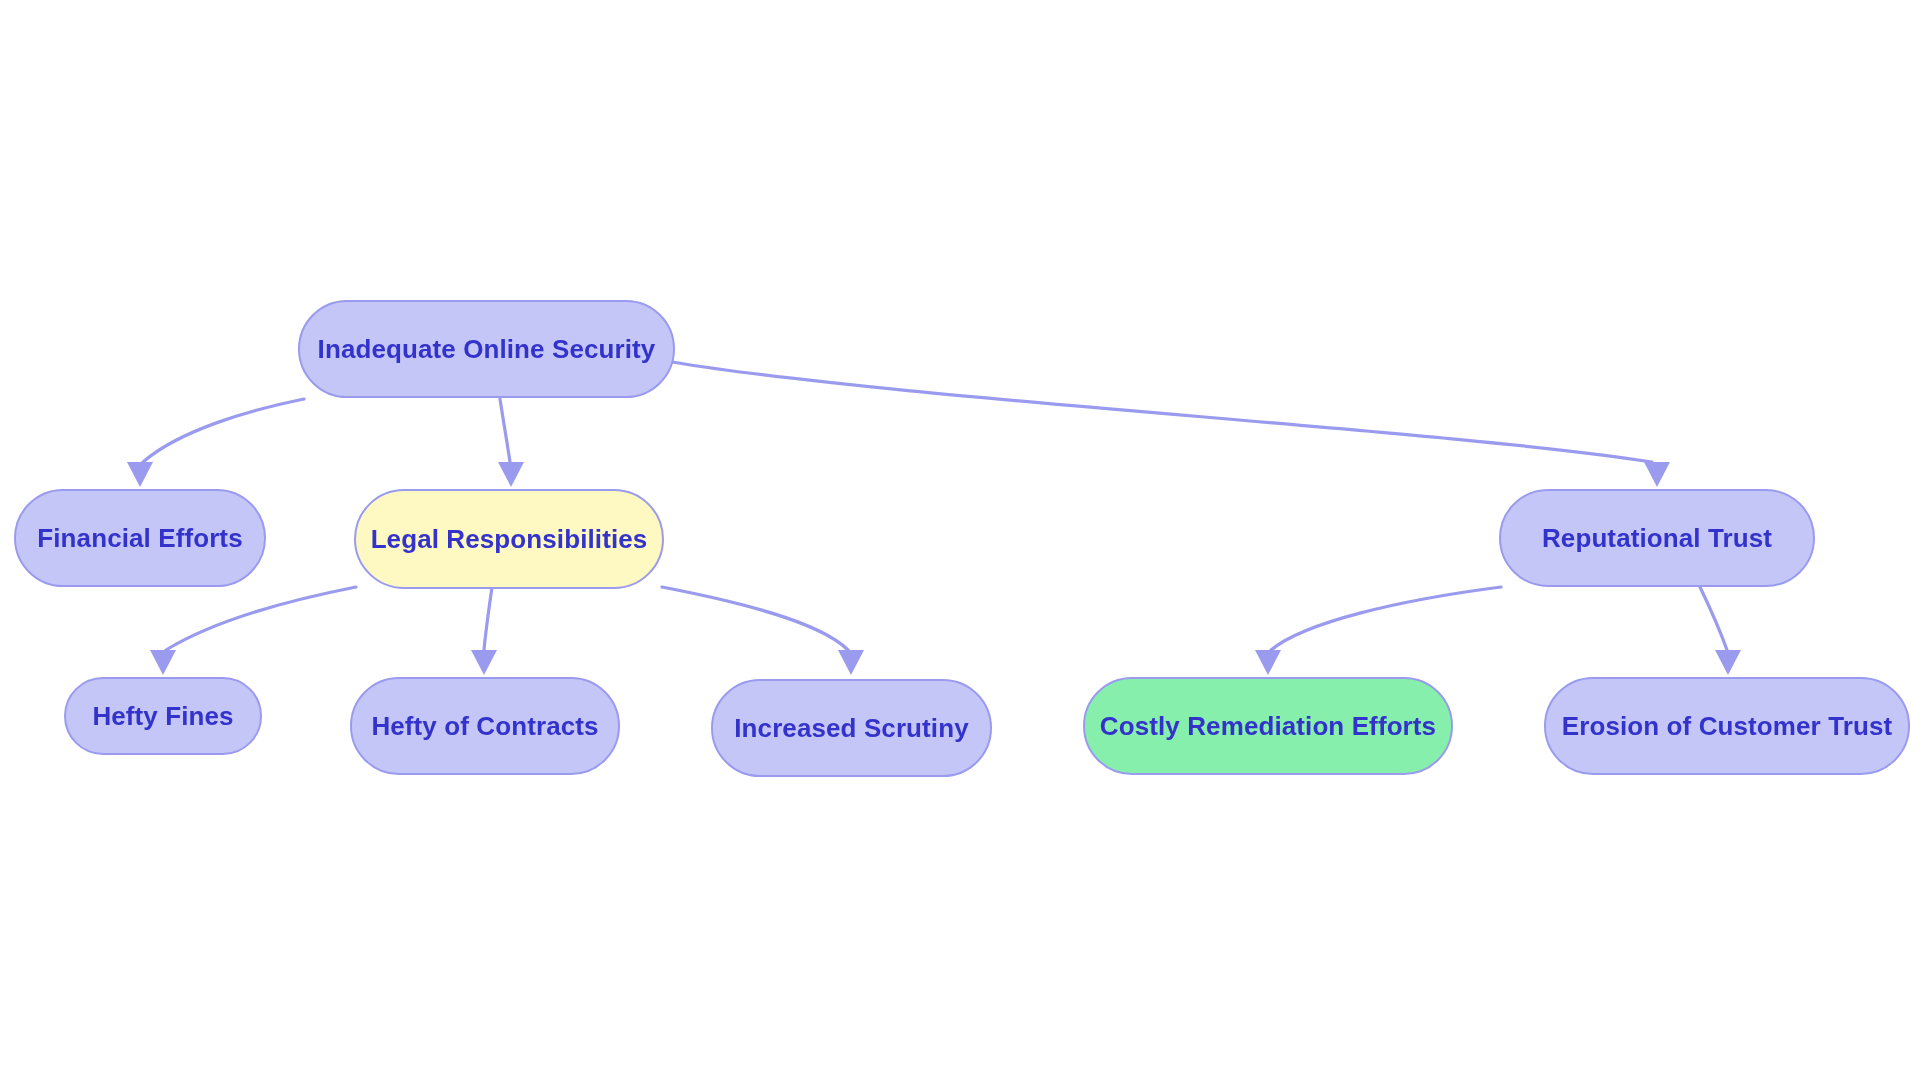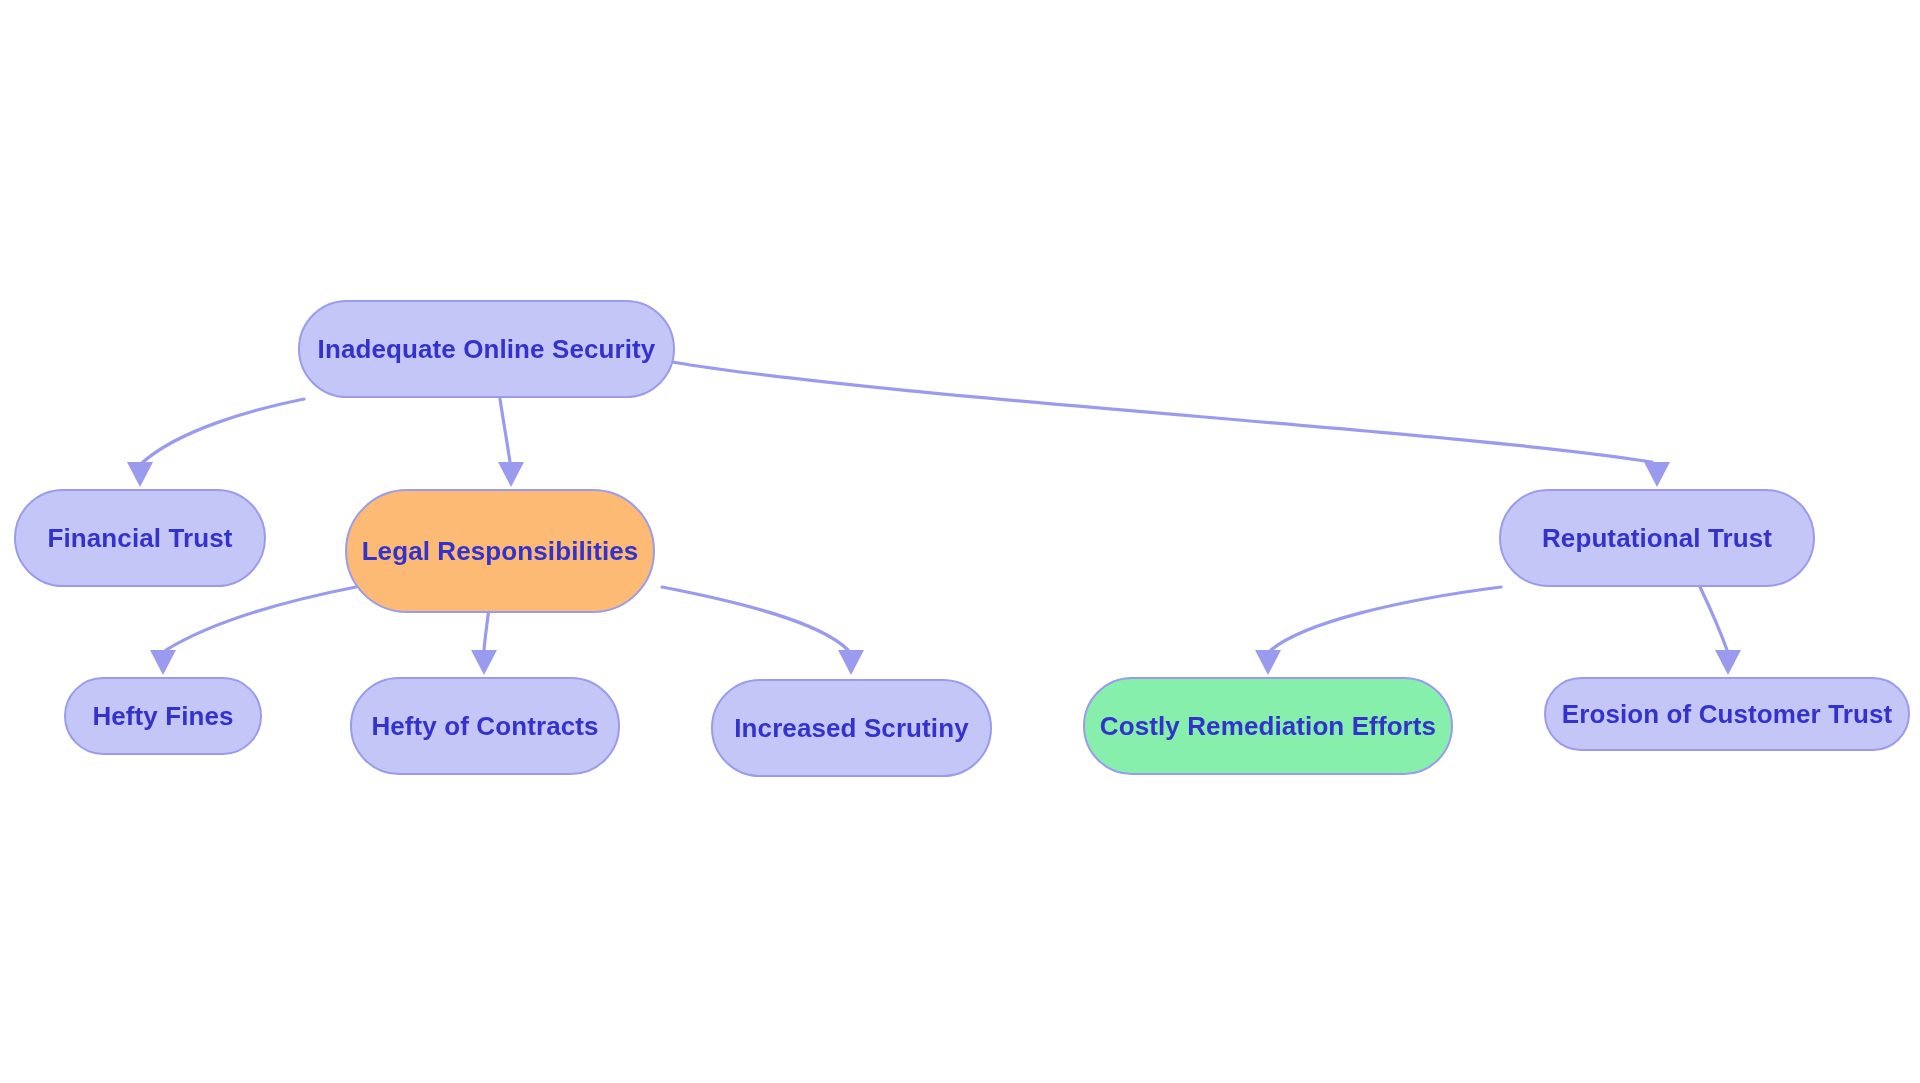--- a/index.html
+++ b/index.html
@@ -90,38 +90,38 @@
           <polygon points="1715,650 1741,650 1728,675" fill="#9a9bee"></polygon>
         </g>
       </g>
   </svg>
 
   <div id="nodes-layer">
       <div class="node" style="left: 298px; top: 300px; width: 377px; height: 98px; background: rgb(197, 198, 248); border-color: rgb(154, 155, 238);">
         <span class="node-label" style="color: rgb(51, 51, 204);">Inadequate Online Security</span>
       </div>
       <div class="node" style="left: 14px; top: 489px; width: 252px; height: 98px; background: rgb(197, 198, 248); border-color: rgb(154, 155, 238);">
-        <span class="node-label" style="color: rgb(51, 51, 204);">Financial Trust</span>
+        <span class="node-label" style="color: rgb(51, 51, 204);">Financial Efforts</span>
       </div>
-      <div class="node" style="left: 345px; top: 489px; width: 310px; height: 124px; background: #fdba74; border-color: rgb(154, 155, 238);">
+      <div class="node" style="left: 354px; top: 489px; width: 310px; height: 100px; background: #fef9c3; border-color: rgb(154, 155, 238);">
         <span class="node-label" style="color: rgb(51, 51, 204);">Legal Responsibilities</span>
       </div>
       <div class="node" style="left: 1499px; top: 489px; width: 316px; height: 98px; background: rgb(197, 198, 248); border-color: rgb(154, 155, 238);">
         <span class="node-label" style="color: rgb(51, 51, 204);">Reputational Trust</span>
       </div>
       <div class="node" style="left: 64px; top: 677px; width: 198px; height: 78px; background: rgb(197, 198, 248); border-color: rgb(154, 155, 238);">
         <span class="node-label" style="color: rgb(51, 51, 204);">Hefty Fines</span>
       </div>
       <div class="node" style="left: 350px; top: 677px; width: 270px; height: 98px; background: rgb(197, 198, 248); border-color: rgb(154, 155, 238);">
         <span class="node-label" style="color: rgb(51, 51, 204);">Hefty of Contracts</span>
       </div>
       <div class="node" style="left: 711px; top: 679px; width: 281px; height: 98px; background: rgb(197, 198, 248); border-color: rgb(154, 155, 238);">
         <span class="node-label" style="color: rgb(51, 51, 204);">Increased Scrutiny</span>
       </div>
       <div class="node" style="left: 1083px; top: 677px; width: 370px; height: 98px; background: #86efac; border-color: rgb(154, 155, 238);">
         <span class="node-label" style="color: rgb(51, 51, 204);">Costly Remediation Efforts</span>
       </div>
-      <div class="node" style="left: 1544px; top: 677px; width: 366px; height: 74px; background: rgb(197, 198, 248); border-color: rgb(154, 155, 238);">
+      <div class="node" style="left: 1544px; top: 677px; width: 366px; height: 98px; background: rgb(197, 198, 248); border-color: rgb(154, 155, 238);">
         <span class="node-label" style="color: rgb(51, 51, 204);">Erosion of Customer Trust</span>
       </div>
     </div>
 
 </div>
 
 </body></html>

